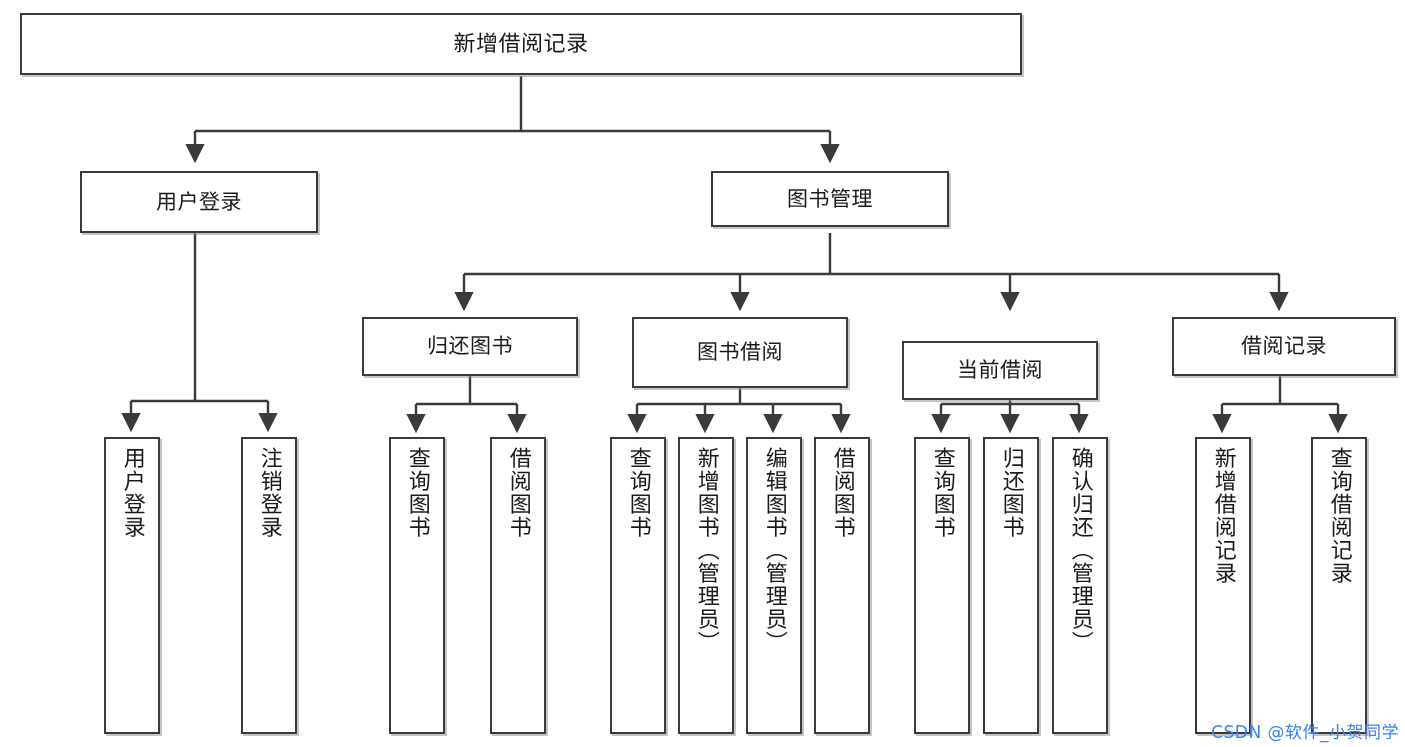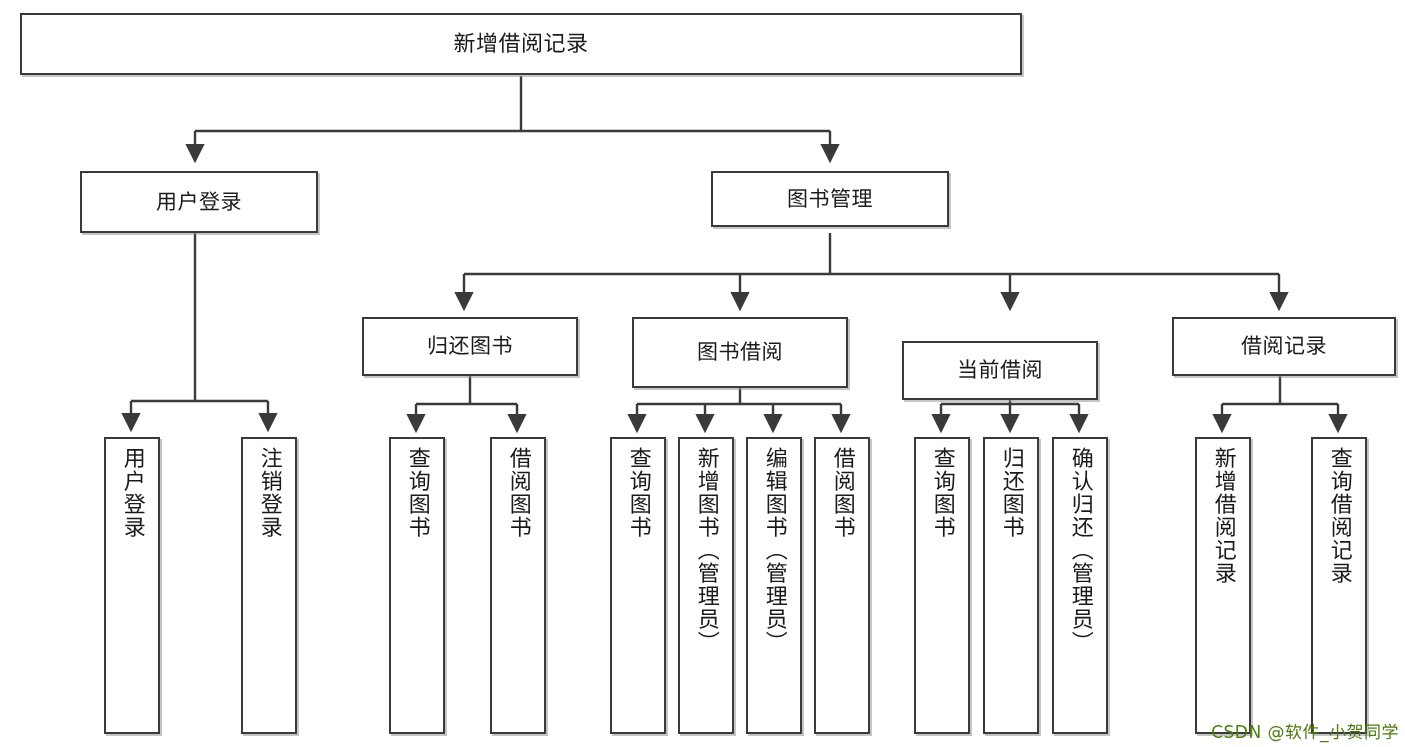--- a/index.html
+++ b/index.html
@@ -59,21 +59,21 @@
     line-height:1.06;
     letter-spacing:1px;
     white-space:nowrap;
   }
   
   #watermark{
     position:absolute;
     right:6px;
     bottom:4px;
     font-size:17px;
-    color:#4d7c0f;
+    color:#3b82f6;
     letter-spacing:0.5px;
     white-space:nowrap;
     user-select:none;
     margin-left:8px;
   }
 </style>
 </head>
 <body>
 
 <div id="canvas">

